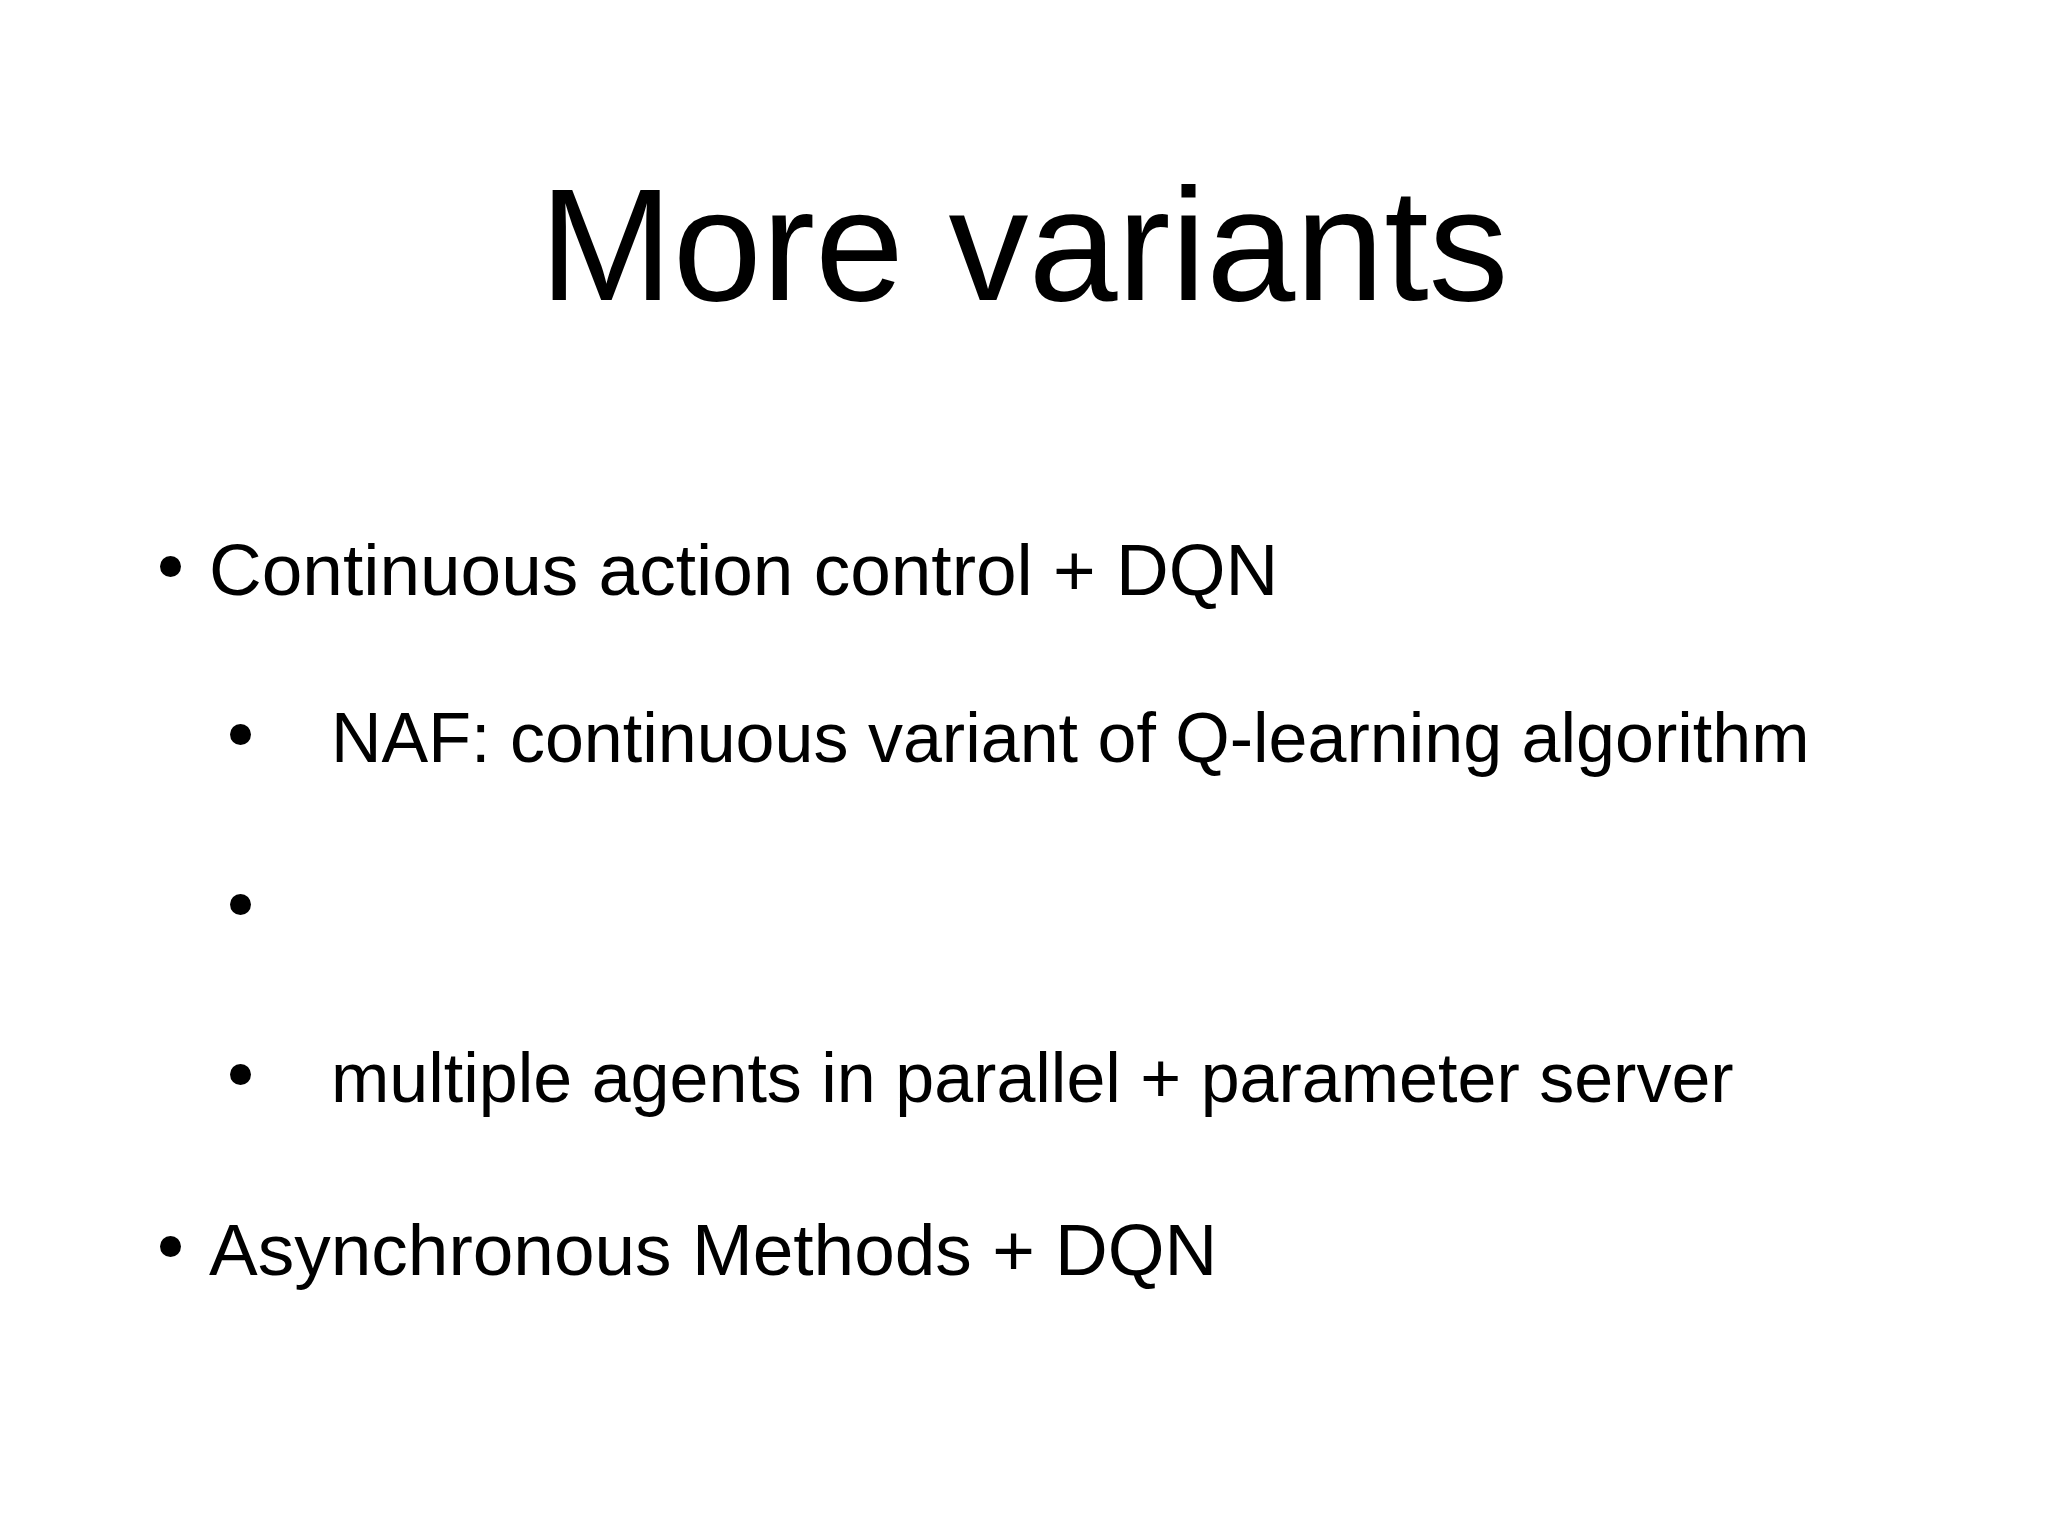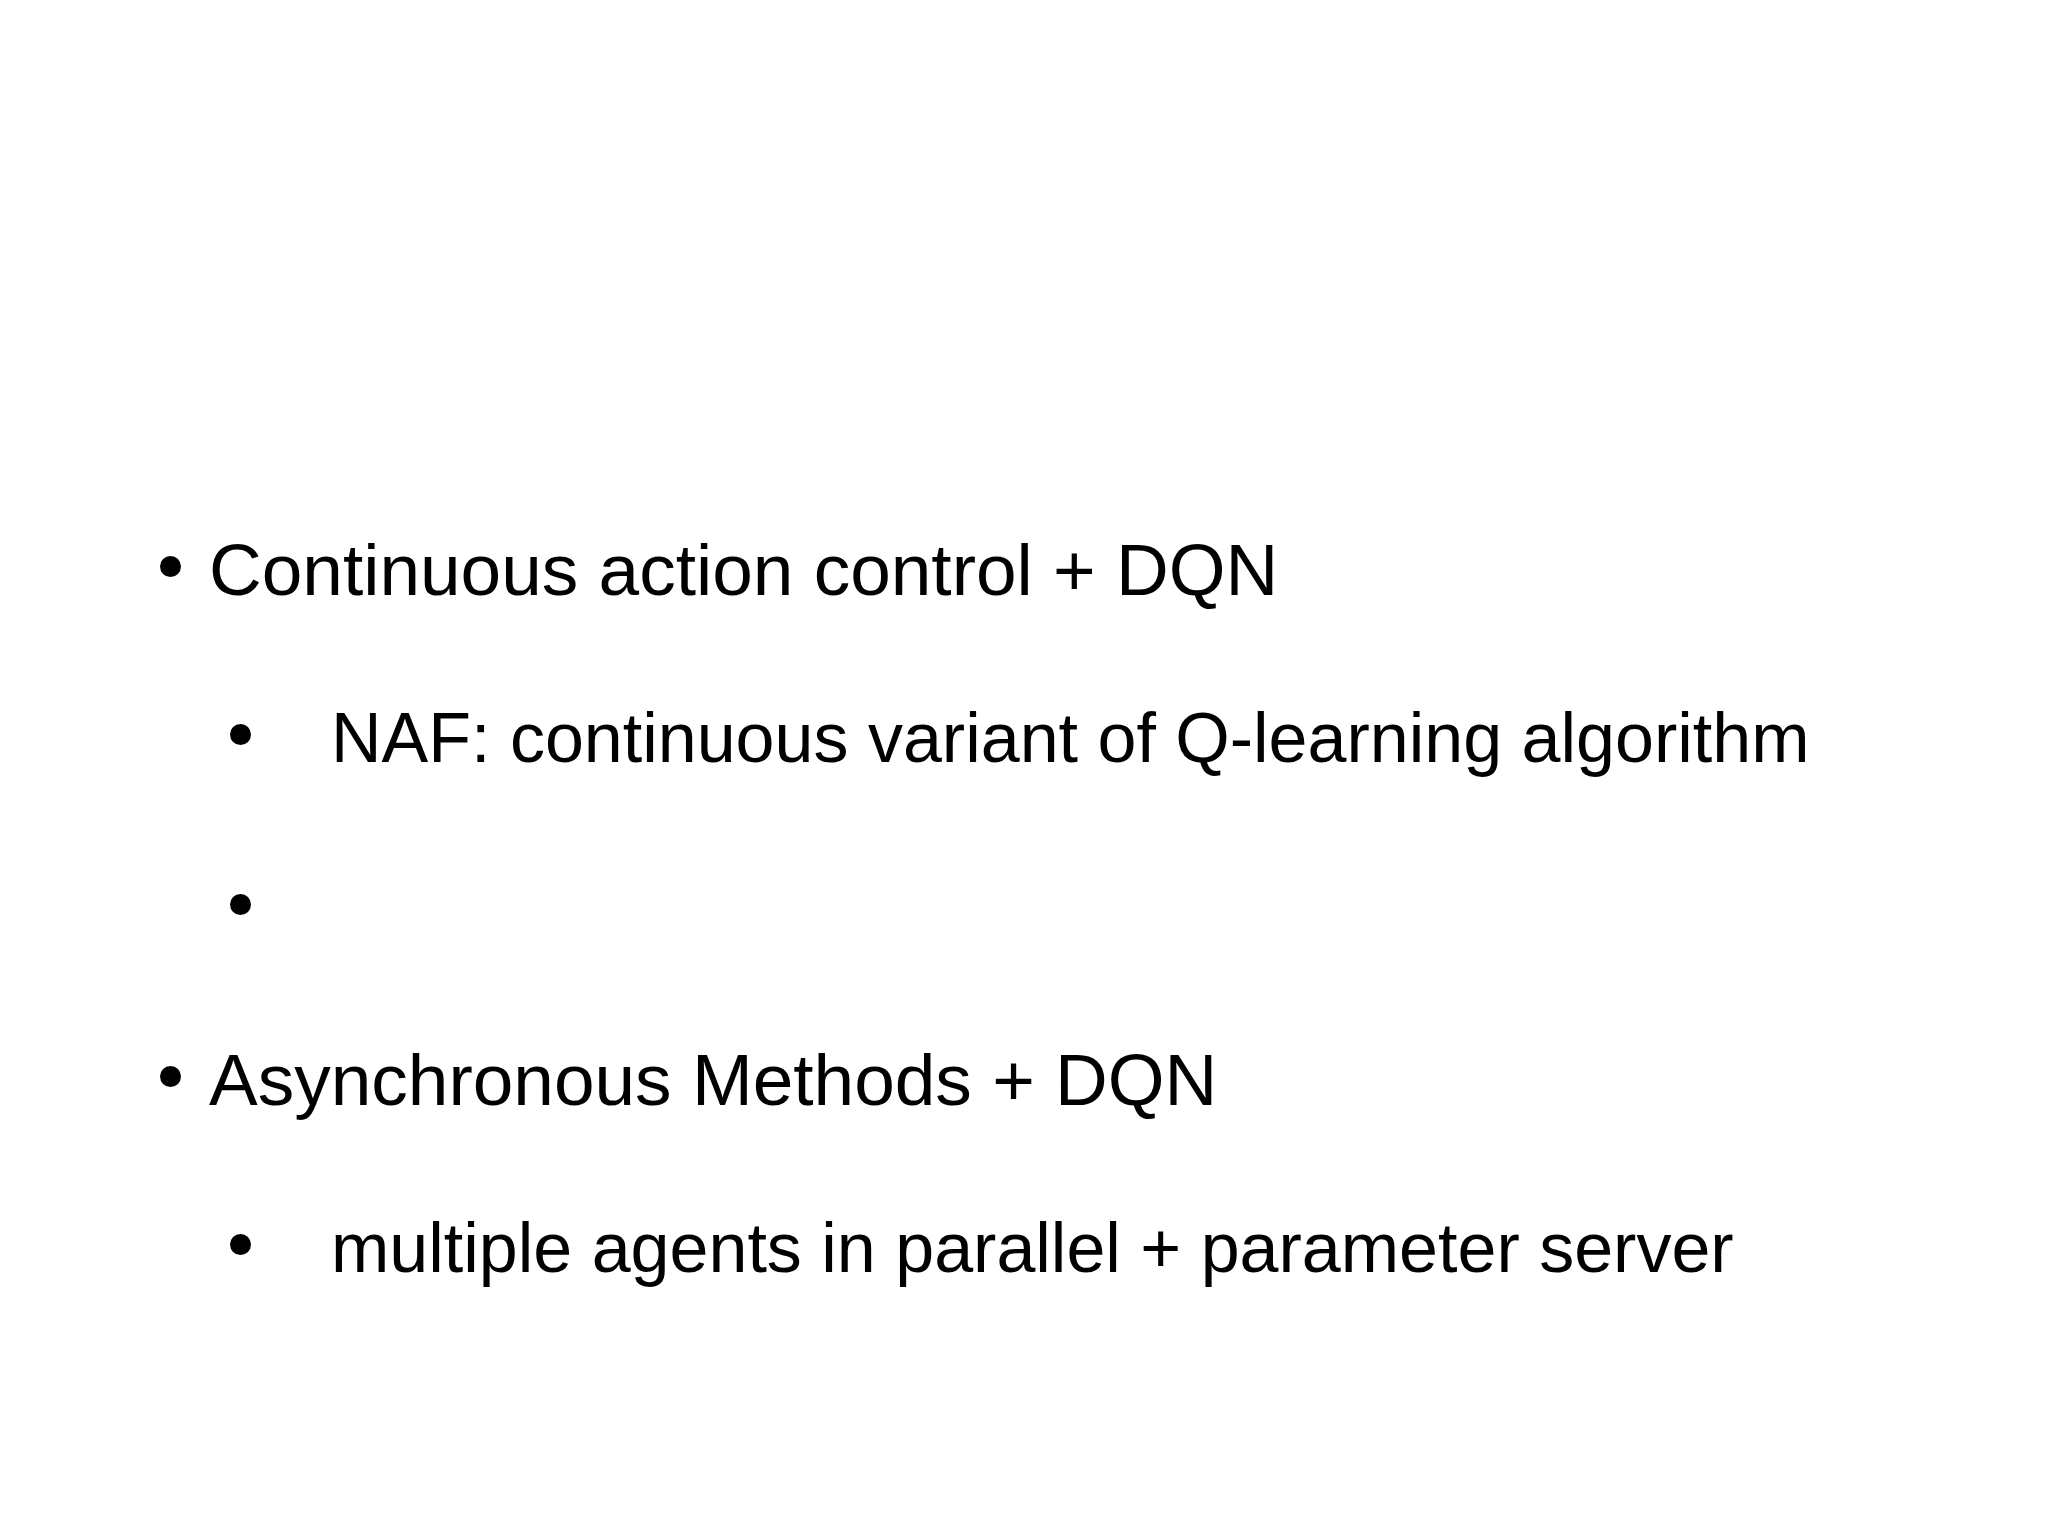--- a/index.html
+++ b/index.html
@@ -67,41 +67,42 @@
   .bullet-text {
     white-space: nowrap;
     font-weight: 400;
   }
 </style>
 </head>
 <body>
 
 <div class="slide">
 
+  <div class="slide-title">More variants</div>
 
   <div class="bullets">
 
     <div class="bullet-row level1">
       <span class="bullet-dot"></span>
       <span class="bullet-text">Continuous action control + DQN</span>
     </div>
 
     <div class="bullet-row level2">
       <span class="bullet-dot"></span>
       <span class="bullet-text">NAF: continuous variant of Q-learning algorithm</span>
     </div>
 
     <div class="bullet-row level2">
       <span class="bullet-dot"></span>
     </div>
 
+    <div class="bullet-row level2">
+      <span class="bullet-dot"></span>
+      <span class="bullet-text">multiple agents in parallel + parameter server</span>
+    </div>
+
     <div class="bullet-row level1">
       <span class="bullet-dot"></span>
       <span class="bullet-text">Asynchronous Methods + DQN</span>
-    </div>
-
-    <div class="bullet-row level2">
-      <span class="bullet-dot"></span>
-      <span class="bullet-text">multiple agents in parallel + parameter server</span>
     </div>
 
   </div>
 </div>
 
 </body></html>

